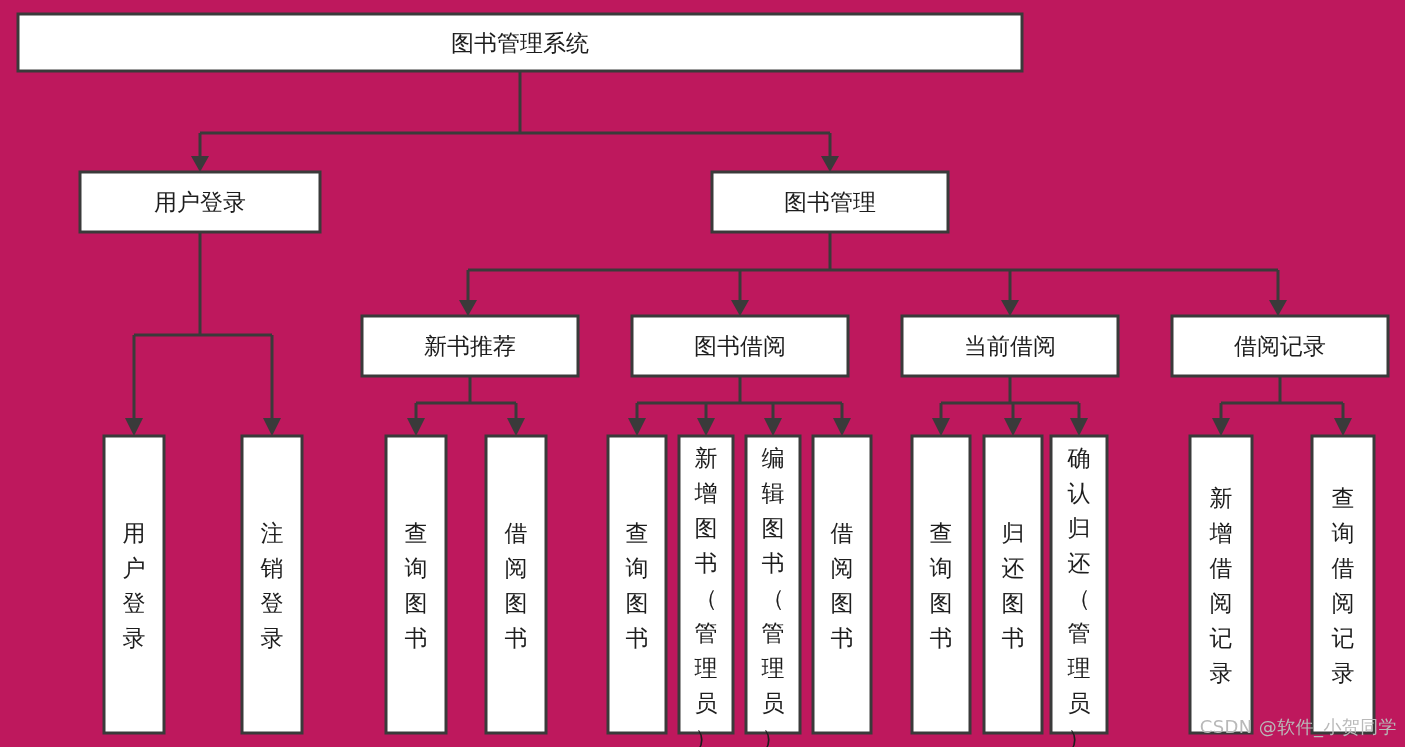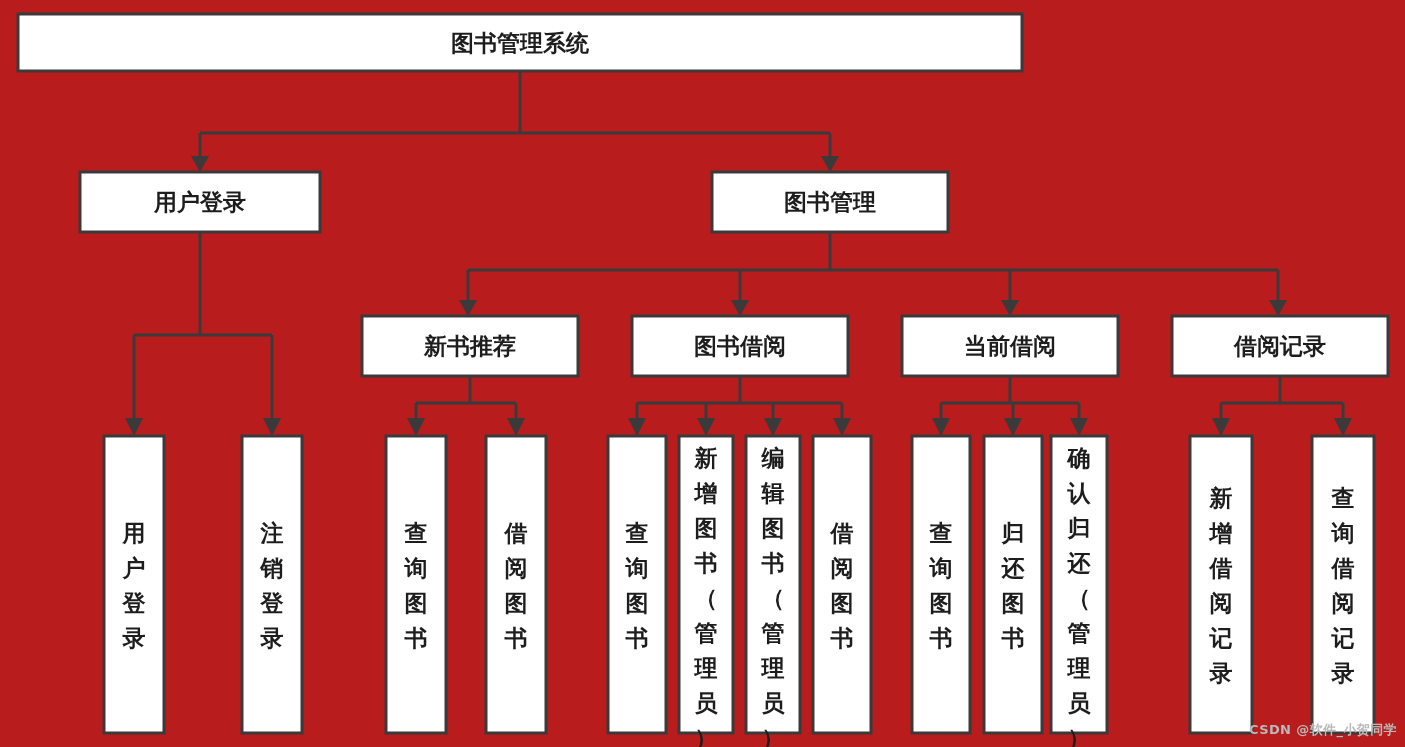--- a/index.html
+++ b/index.html
@@ -10,22 +10,21 @@
   body {
     width: 1405px;
     height: 747px;
     overflow: hidden;
     font-family: "DejaVu Sans", "Liberation Sans", sans-serif;
   }
   #diagram-root {
     position: relative;
     width: 1405px;
     height: 747px;
-    background: #b91c1c;
-    font-weight: bold;
+    background: #be185d;
   }
   svg#flow-svg {
     display: block;
     width: 1405px;
     height: 747px;
   }
   .node-box {
     fill: #ffffff;
     stroke: #3a3a3a;
     stroke-width: 3;
@@ -51,21 +50,21 @@
     font-family: "DejaVu Sans", "Liberation Sans", sans-serif;
     font-size: 23px;
     fill: #1d1d1d;
     text-anchor: middle;
   }
   .watermark {
     position: absolute;
     right: 8px;
     bottom: 8px;
     font-family: "DejaVu Sans", "Liberation Sans", sans-serif;
-    font-size: 13px;
+    font-size: 18px;
     color: #b9b9b9;
     letter-spacing: 0.4px;
     white-space: nowrap;
     pointer-events: none;
     margin-top: 20px;
   }
 </style>
 </head>
 <body>
 

